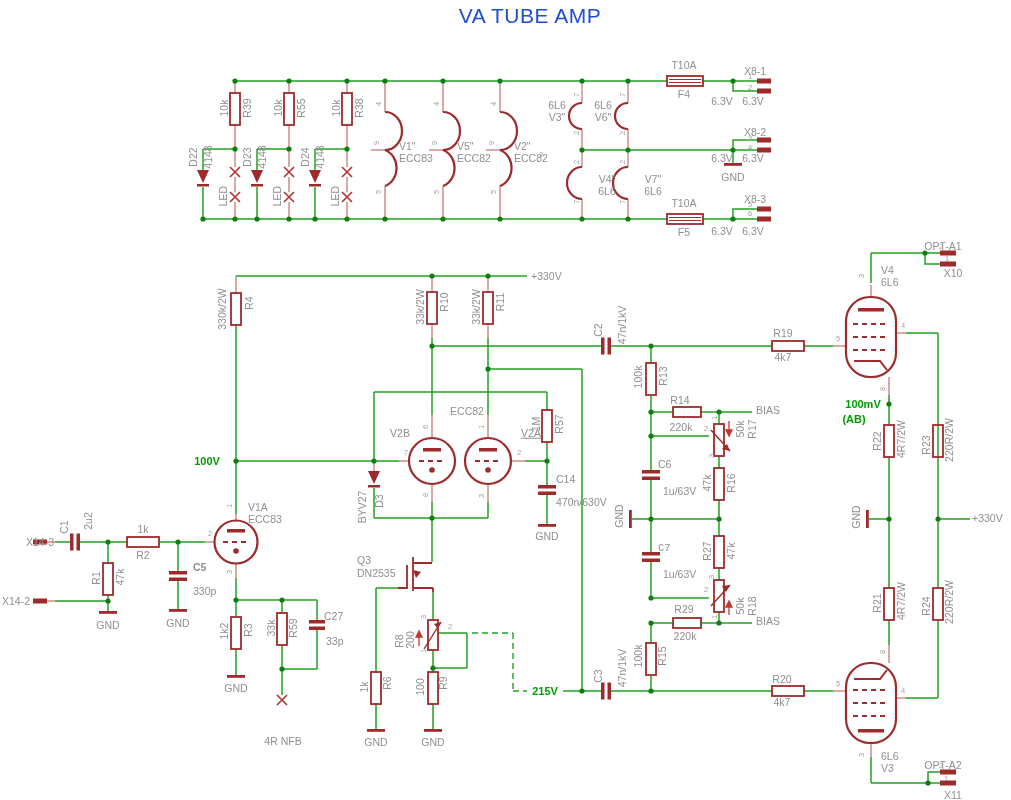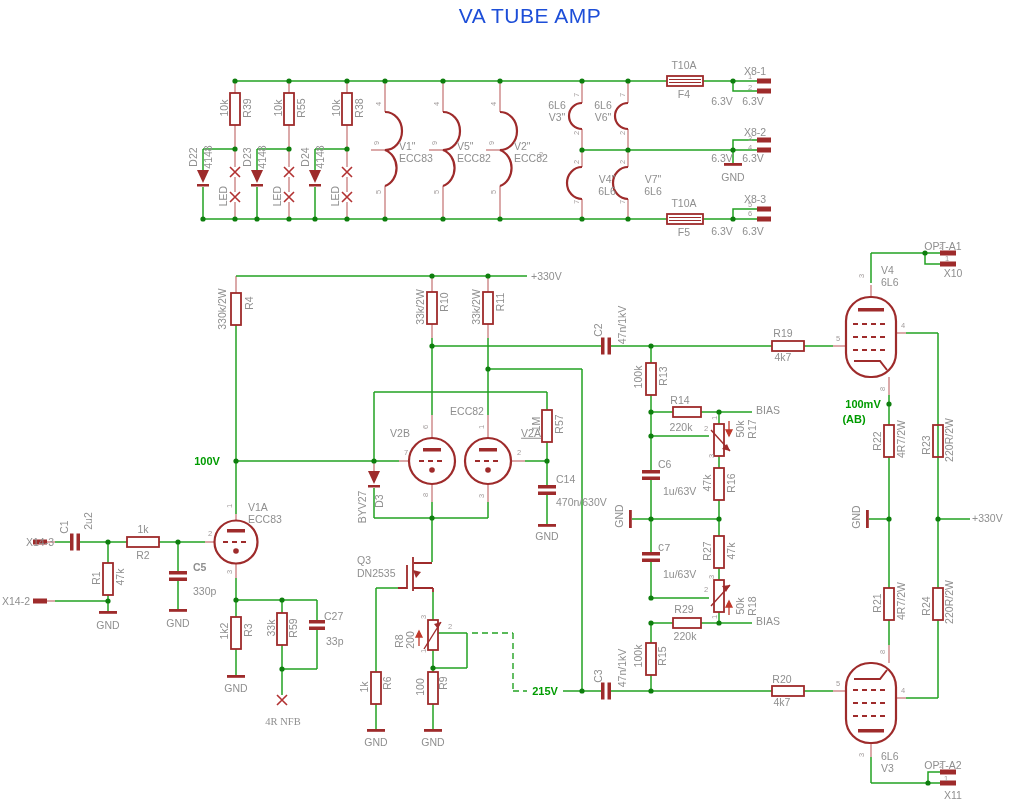--- a/index.html
+++ b/index.html
@@ -431,21 +431,21 @@
       <span class="lb pin rot" style="left: 230px; top: 506px;">1</span>
       <span class="lb pin" style="left: 210px; top: 534px;">2</span>
       <span class="lb pin rot" style="left: 230px; top: 572px;">3</span>
       <span class="lb rot" style="left: 224px; top: 631px;">1k2</span>
       <span class="lb rot" style="left: 248px; top: 630px;">R3</span>
       <span class="lb" style="left: 236px; top: 688px;">GND</span>
       <span class="lb rot" style="left: 271px; top: 628px;">33k</span>
       <span class="lb rot" style="left: 293px; top: 628px;">R59</span>
       <span class="lb l" style="left: 324px; top: 616px;">C27</span>
       <span class="lb l" style="left: 326px; top: 641px;">33p</span>
-      <span class="lb" style="left: 283px; top: 722px; font-family: Liberation Serif, serif;">4R NFB</span>
+      <span class="lb" style="left: 283px; top: 741px;">4R NFB</span>
       <span class="lb rot" style="left: 420px; top: 307px;">33k/2W</span>
       <span class="lb rot" style="left: 444px; top: 302px;">R10</span>
       <span class="lb rot" style="left: 476px; top: 307px;">33k/2W</span>
       <span class="lb rot" style="left: 500px; top: 302px;">R11</span>
       <span class="lb" style="left: 467px; top: 411px;">ECC82</span>
       <span class="lb" style="left: 400px; top: 433px;">V2B</span>
       <span class="lb" style="left: 531px; top: 433px; text-decoration: underline;">V2A</span>
       <span class="lb pin rot" style="left: 426px; top: 427px;">6</span>
       <span class="lb pin" style="left: 406px; top: 453px;">7</span>
       <span class="lb pin rot" style="left: 426px; top: 495px;">8</span>

